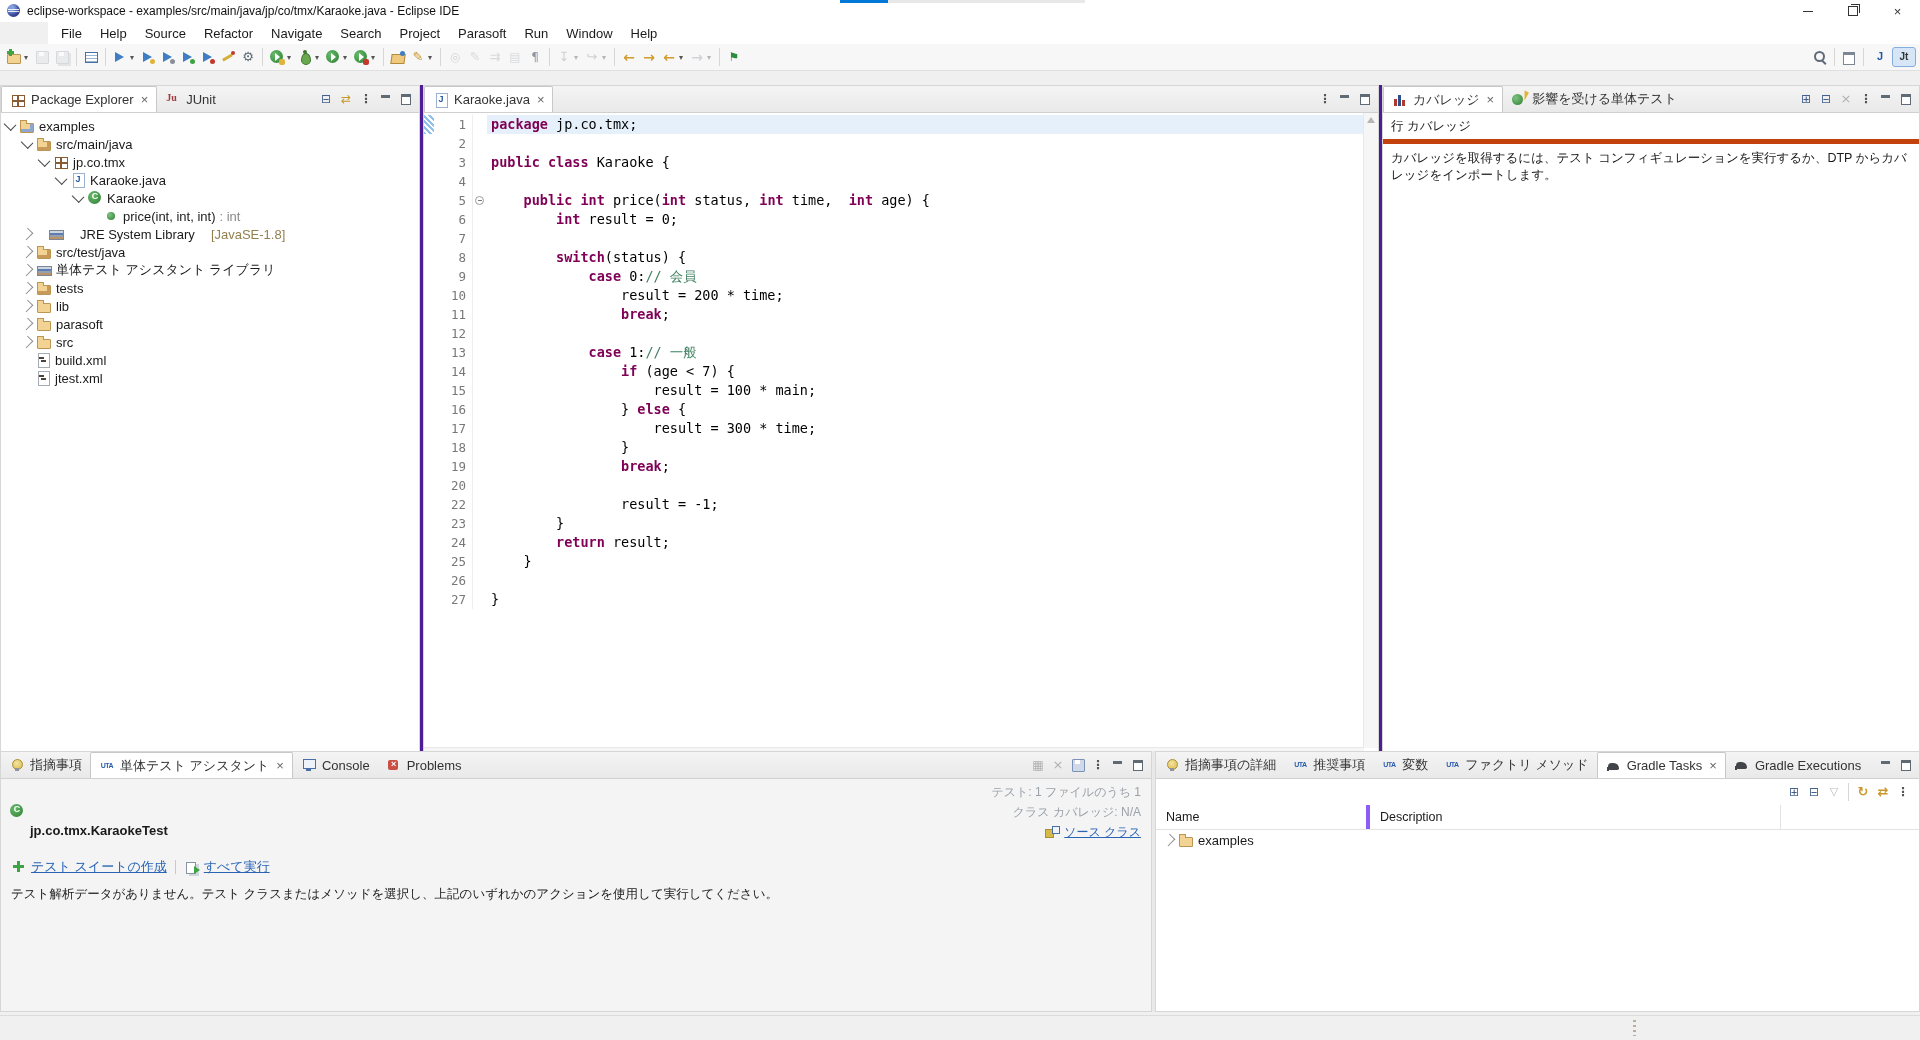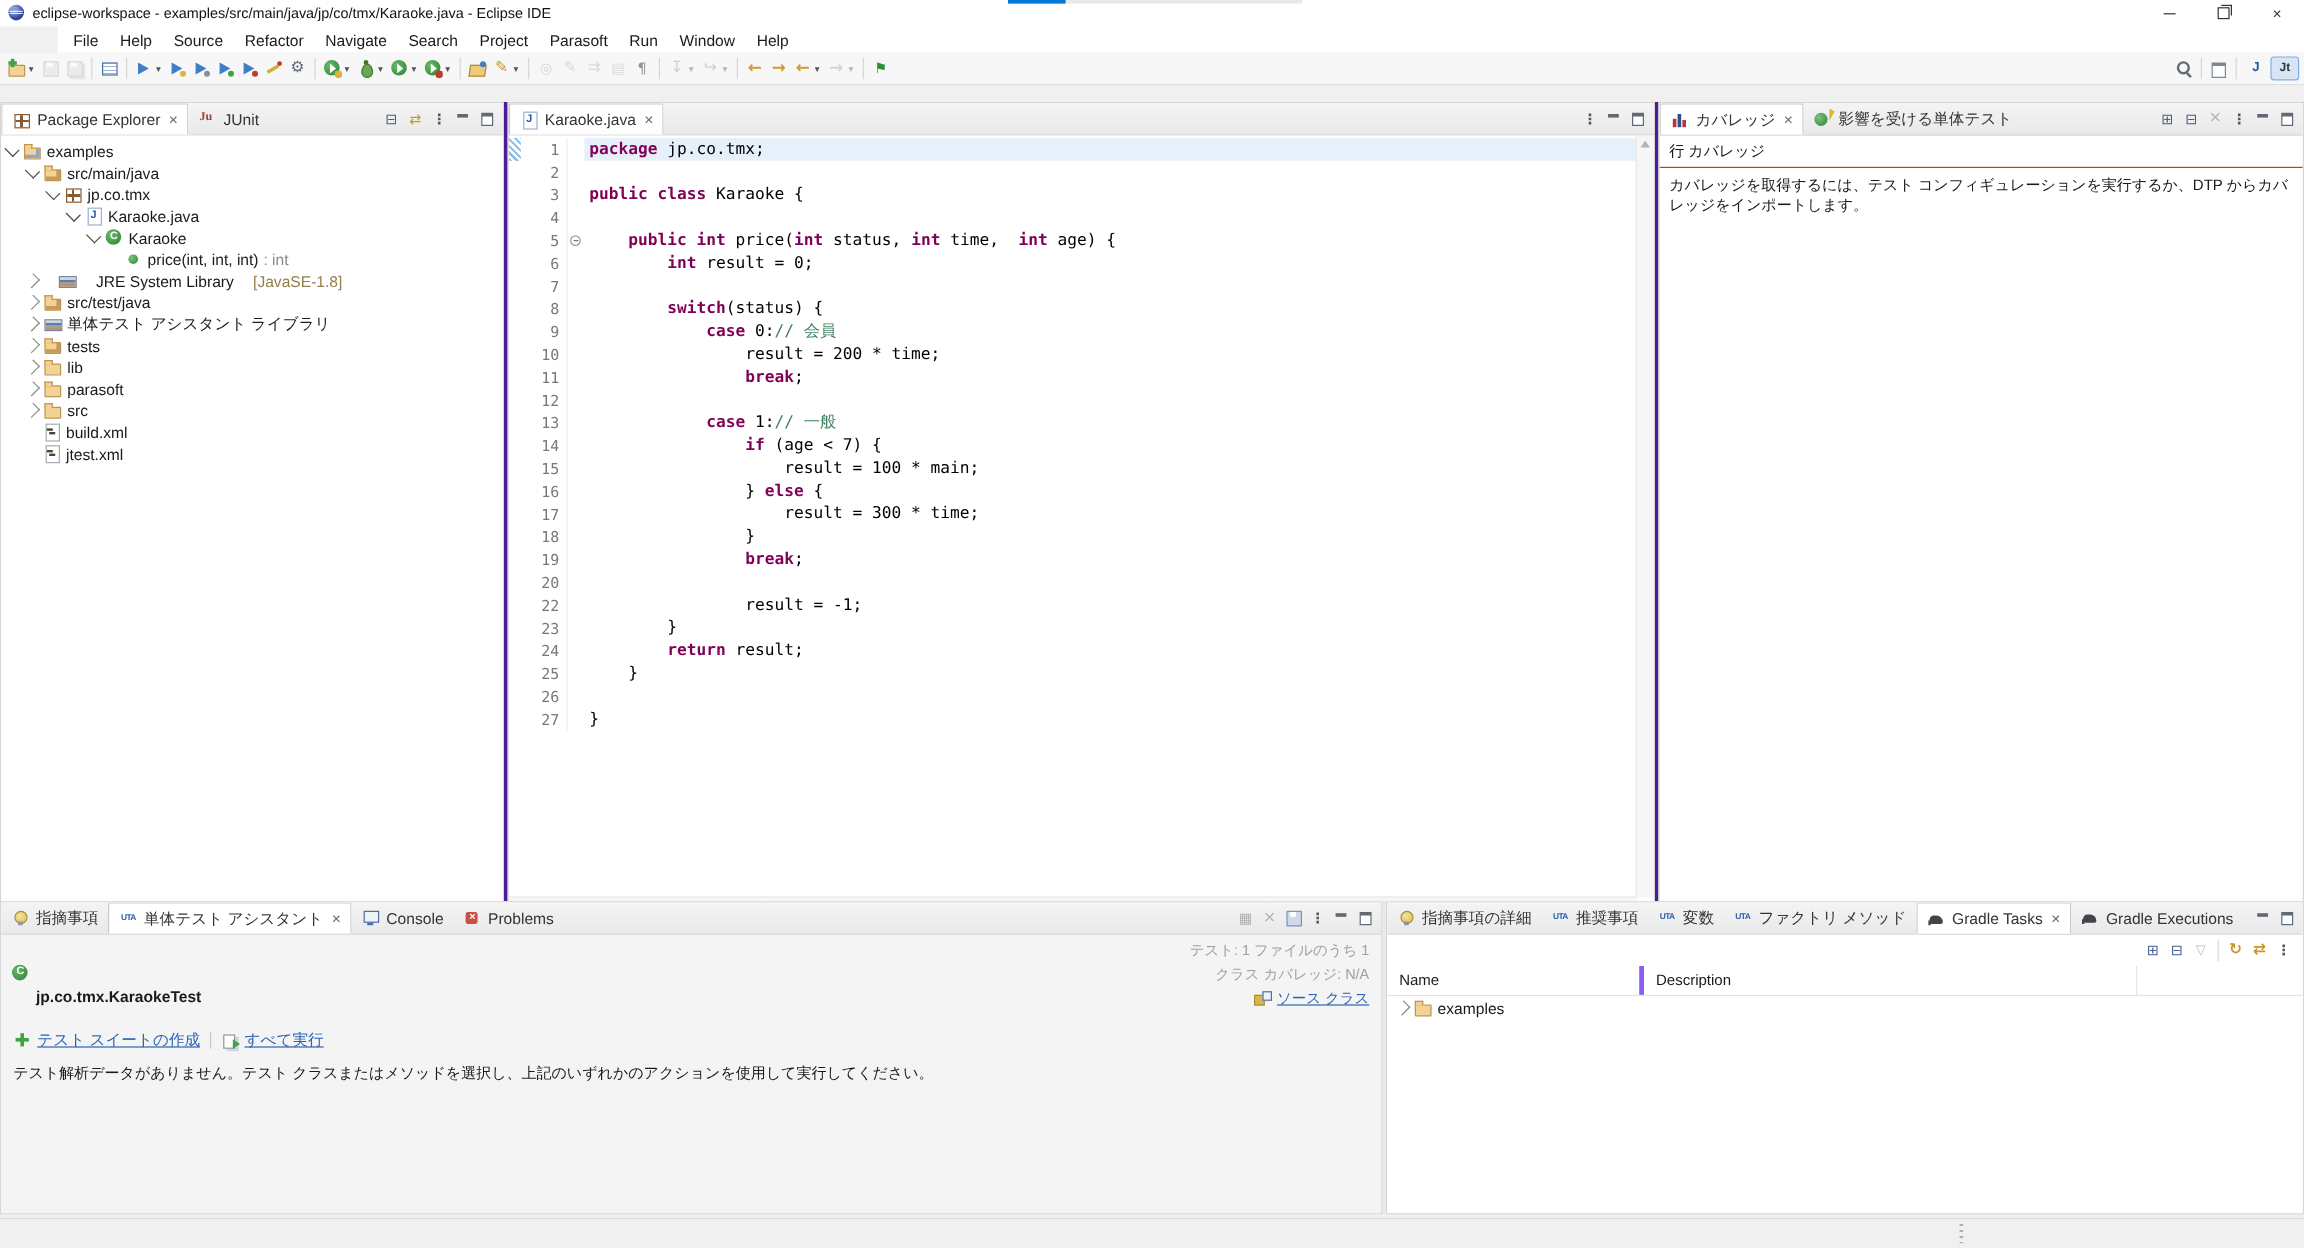--- a/index.html
+++ b/index.html
@@ -141,21 +141,21 @@
   .cline.cur .cw{background:#e6f0fb;}
   .k{color:#7f0055;font-weight:bold;}
   .cm{color:#3f7f5f;}
   .vscroll{position:absolute;right:0;top:0;bottom:14px;width:14px;background:#f6f6f6;border-left:1px solid #e8e8e8;}
   .uparrow{position:absolute;left:3px;top:4px;border-bottom:6px solid #b5b5b5;border-left:4px solid transparent;border-right:4px solid transparent;}
   .hscroll{position:absolute;left:0;right:14px;bottom:0;height:14px;background:#f6f6f6;border-top:1px solid #e8e8e8;}
   .leftarrow{position:absolute;left:4px;top:3px;border-right:6px solid #b5b5b5;border-top:4px solid transparent;border-bottom:4px solid transparent;}
   .rightarrow{position:absolute;right:4px;top:3px;border-left:6px solid #b5b5b5;border-top:4px solid transparent;border-bottom:4px solid transparent;}
 
   
-  .cvheader{padding:5px 8px 4px 8px;font-size:12.5px;color:#1a1a1a;border-bottom:1px solid #c2410c;}
+  .cvheader{padding:5px 8px 4px 8px;font-size:12.5px;color:#1a1a1a;border-bottom:5px solid #c2410c;}
   .cvmsg{padding:6px 8px;font-size:12.5px;color:#1a1a1a;}
 
   
   .utabody{flex:1;background:#f4f4f4;position:relative;font-size:13px;}
   .utarow1{display:flex;align-items:center;gap:5px;padding:4px 8px;color:#1a1a1a;font-weight:bold;}
   .utastats{position:absolute;right:10px;top:3px;text-align:right;color:#9ba1a8;font-size:12px;line-height:20px;}
   .srcclass{display:flex;align-items:center;gap:4px;justify-content:flex-end;}
   .utalinks{display:flex;align-items:center;gap:8px;padding:16px 10px 4px 10px;}
   .utalink{display:flex;align-items:center;gap:4px;}
   .utalink a{color:#2a64b5;text-decoration:underline;cursor:pointer;}

